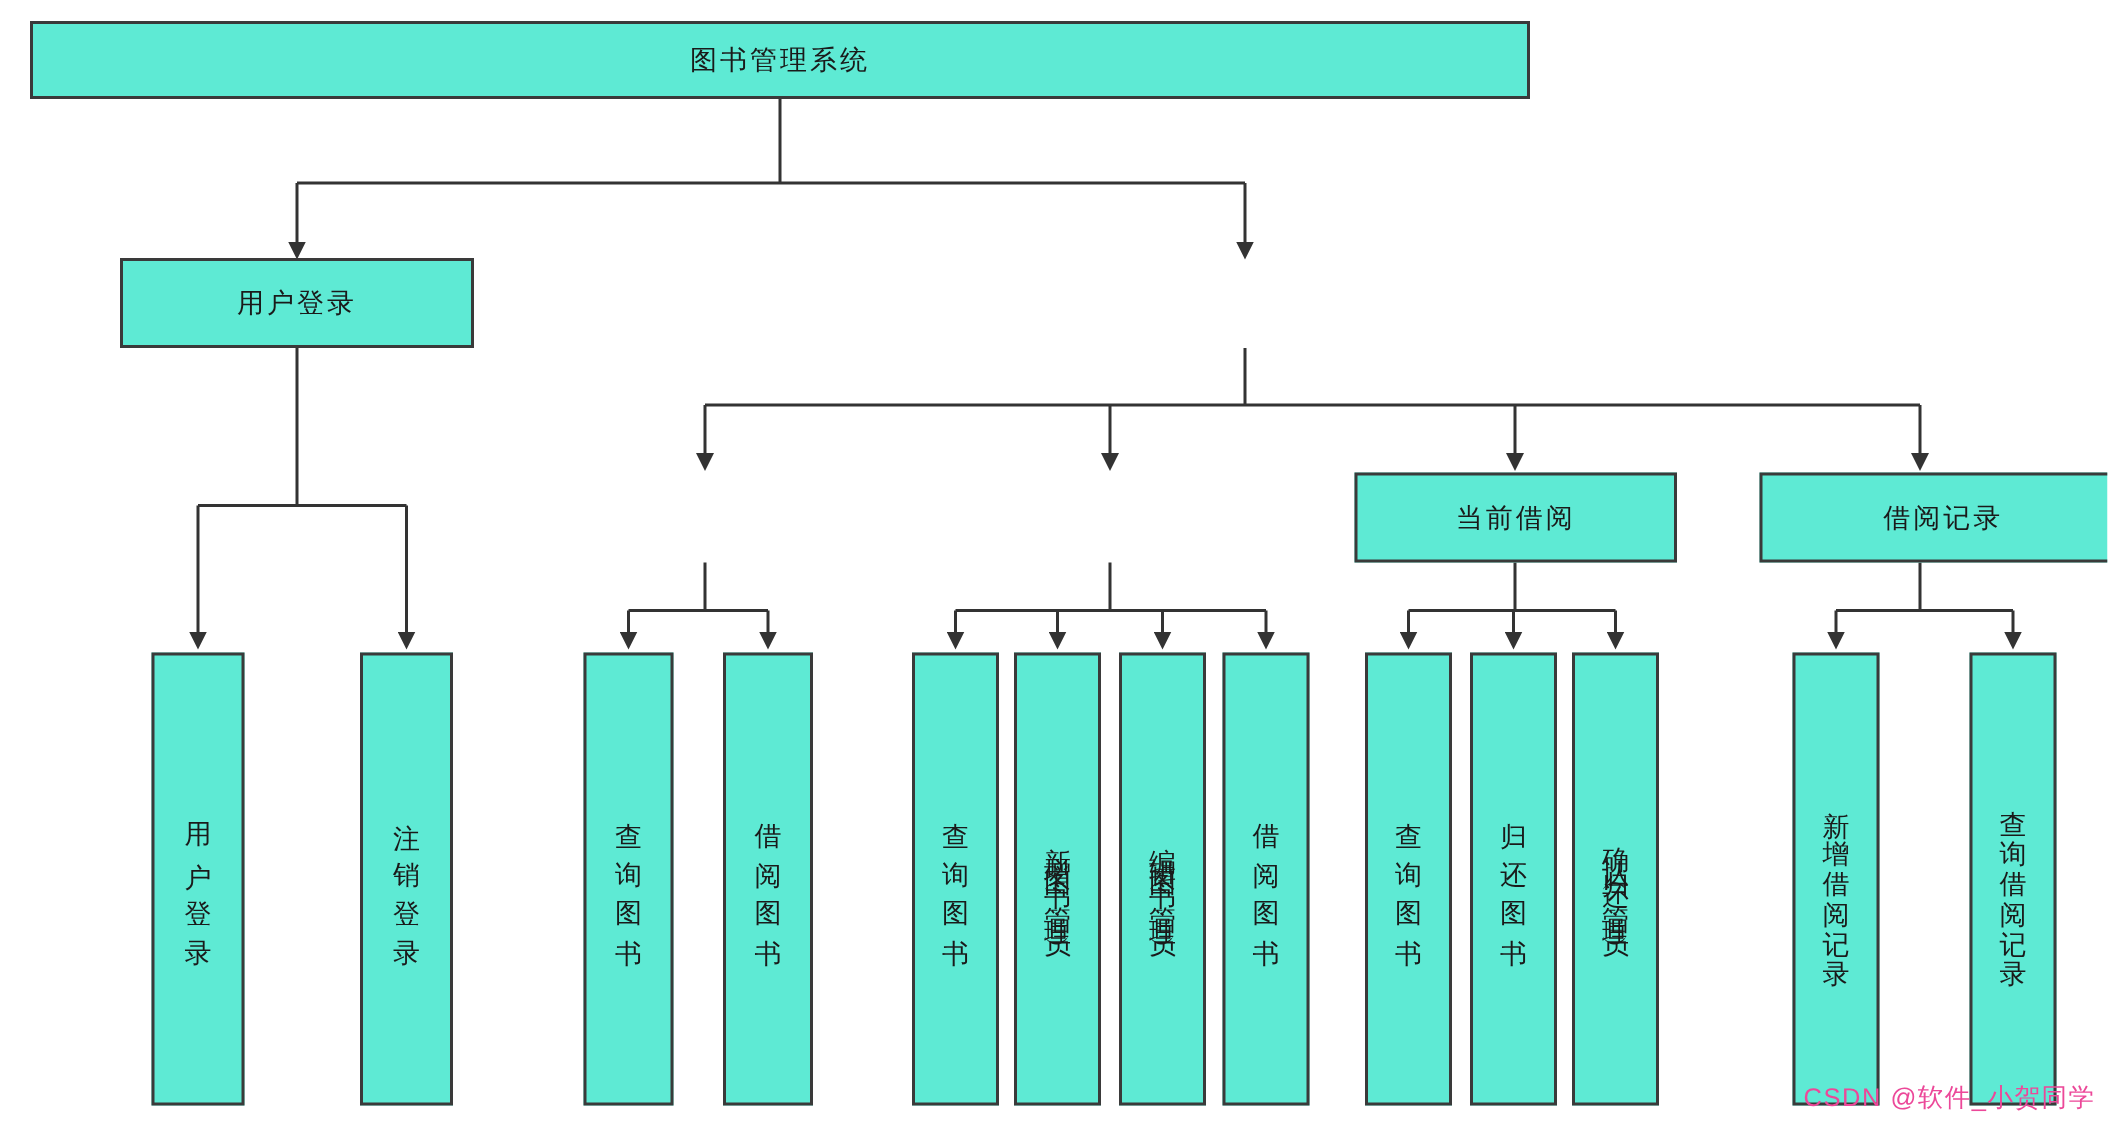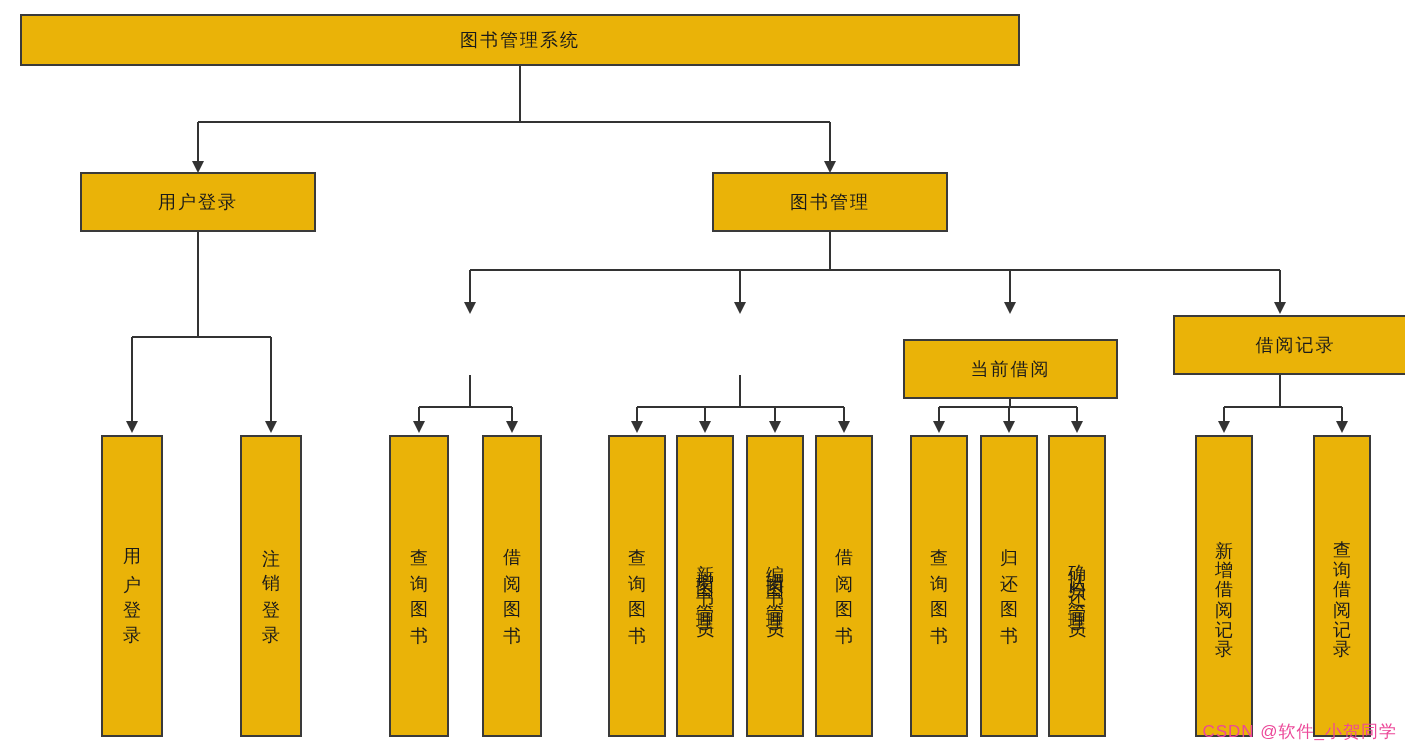--- a/index.html
+++ b/index.html
@@ -19,21 +19,21 @@
     position: absolute;
     left: 0; top: 0;
     width: 1405px;
     height: 747px;
     pointer-events: none;
   }
   .box {
     position: absolute;
     box-sizing: border-box;
     border: 2px solid #3a3a3a;
-    background: #eab308;
+    background: #5eead4;
     display: flex;
     align-items: center;
     justify-content: center;
     color: #1a1a1a;
   }
   .hlabel {
     font-size: 18px;
     letter-spacing: 2px;
     white-space: nowrap;
   }
@@ -109,25 +109,22 @@
     </g>
   </svg>
 
   <div class="box" style="left:20px; top:14px; width:1000px; height:52px;">
     <span class="hlabel">图书管理系统</span>
   </div>
 
   <div class="box" style="left:80px; top:172px; width:236px; height:60px;">
     <span class="hlabel">用户登录</span>
   </div>
-  <div class="box" style="left:712px; top:172px; width:236px; height:60px;">
-    <span class="hlabel">图书管理</span>
-  </div>
 
-  <div class="box" style="left:903px; top:315px; width:215px; height:60px;margin-top:24px;">
+  <div class="box" style="left:903px; top:315px; width:215px; height:60px;">
     <span class="hlabel">当前借阅</span>
   </div>
   <div class="box" style="left:1173px; top:315px; width:245px; height:60px;">
     <span class="hlabel">借阅记录</span>
   </div>
 
   <div class="box leaf" style="left:101px; width:62px;">
     <span class="vtext sp-lg">用户登录</span>
   </div>
   <div class="box leaf" style="left:240px; width:62px;">

